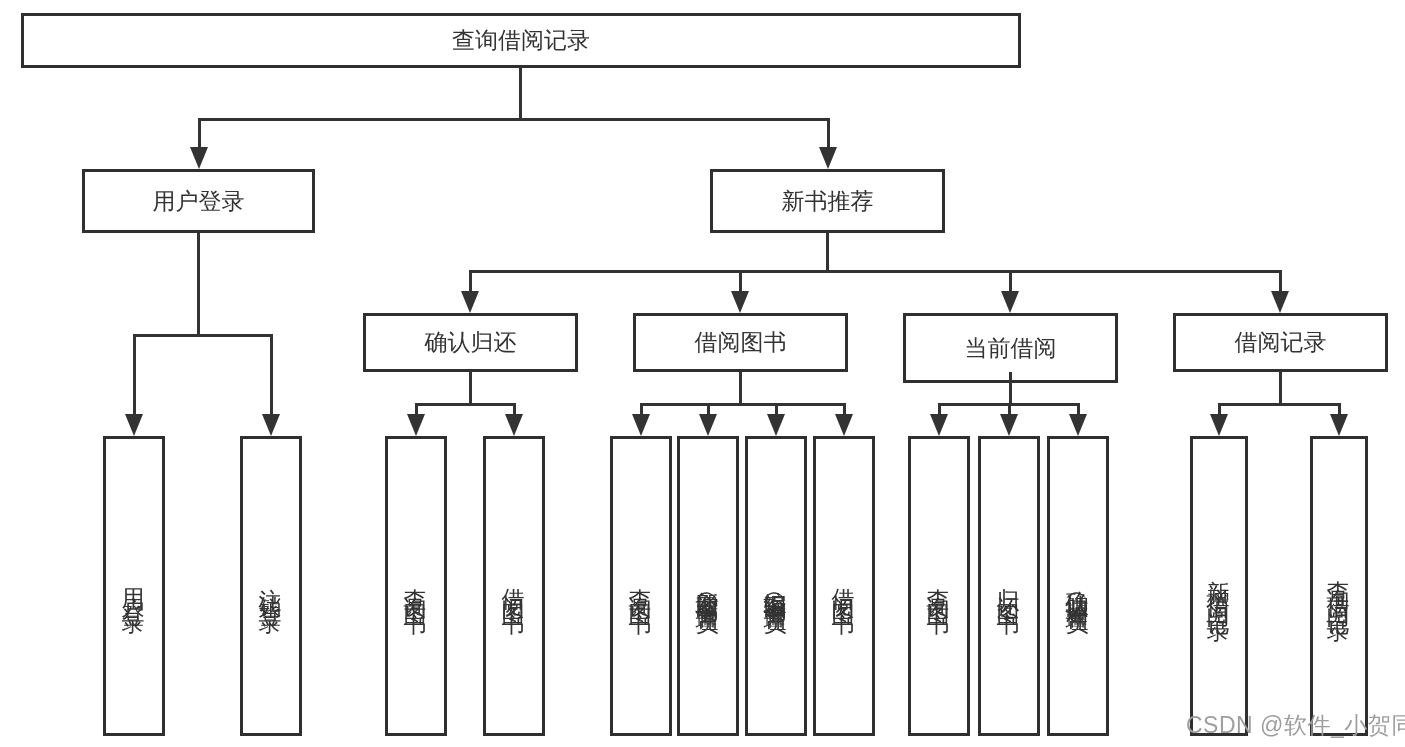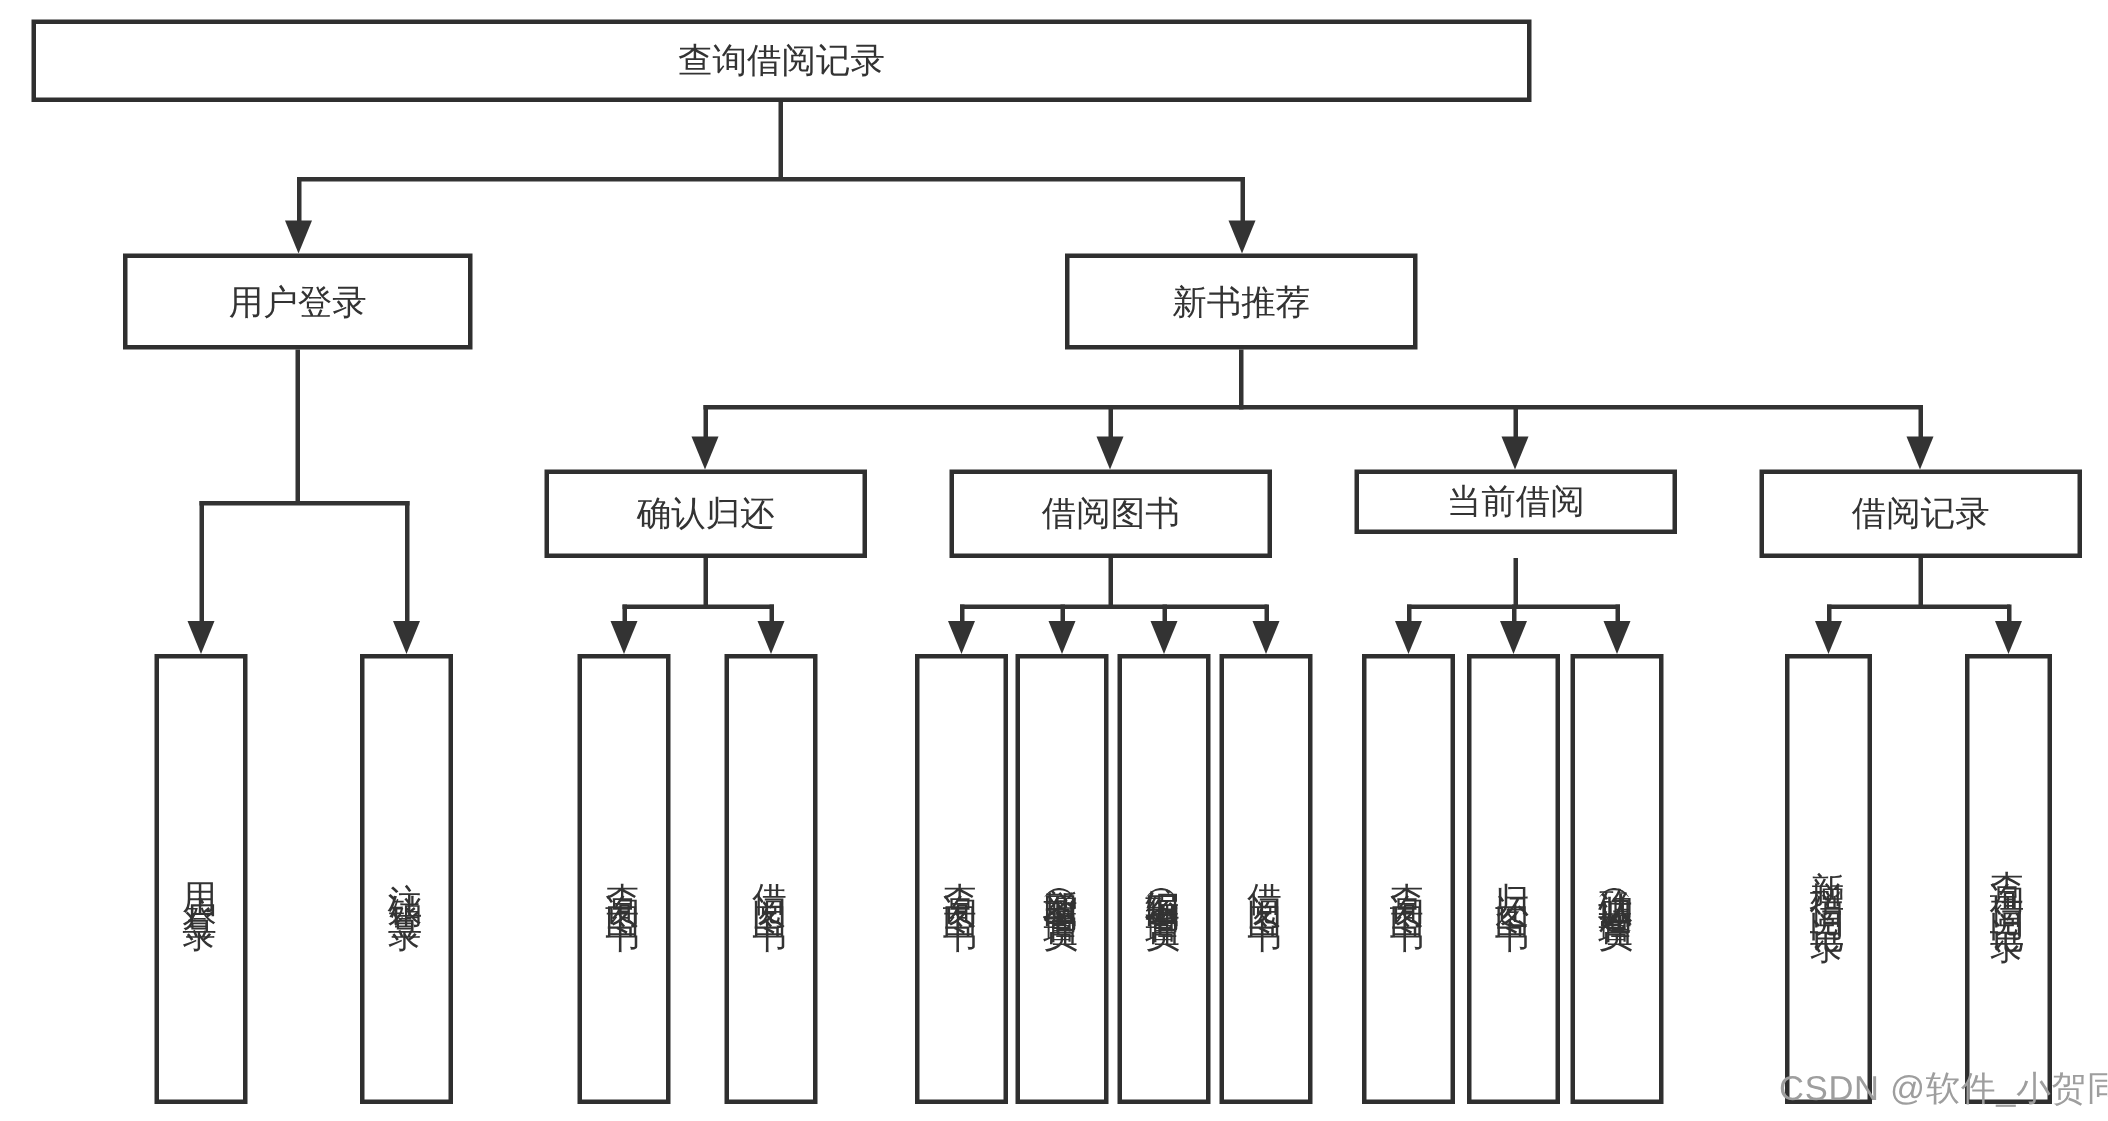--- a/index.html
+++ b/index.html
@@ -71,21 +71,21 @@
   <div class="ahead" style="left:1001px;top:291px;"></div>
   <div class="vline" style="left:1279px;top:270px;height:22px;"></div>
   <div class="ahead" style="left:1271px;top:291px;"></div>
 
   <div class="box" style="left:363px;top:313px;width:215px;height:59px;">
     <span>确认归还</span>
   </div>
   <div class="box" style="left:633px;top:313px;width:215px;height:59px;">
     <span>借阅图书</span>
   </div>
-  <div class="box" style="left:903px;top:313px;width:215px;height:43px;">
+  <div class="box" style="left:903px;top:313px;width:215px;height:70px;">
     <span>当前借阅</span>
   </div>
   <div class="box" style="left:1173px;top:313px;width:215px;height:59px;">
     <span>借阅记录</span>
   </div>
 
   <div class="vline" style="left:469px;top:372px;height:33px;"></div>
   <div class="hline" style="left:415px;top:403px;width:101px;"></div>
   <div class="vline" style="left:415px;top:403px;height:12px;"></div>
   <div class="ahead" style="left:407px;top:414px;"></div>

